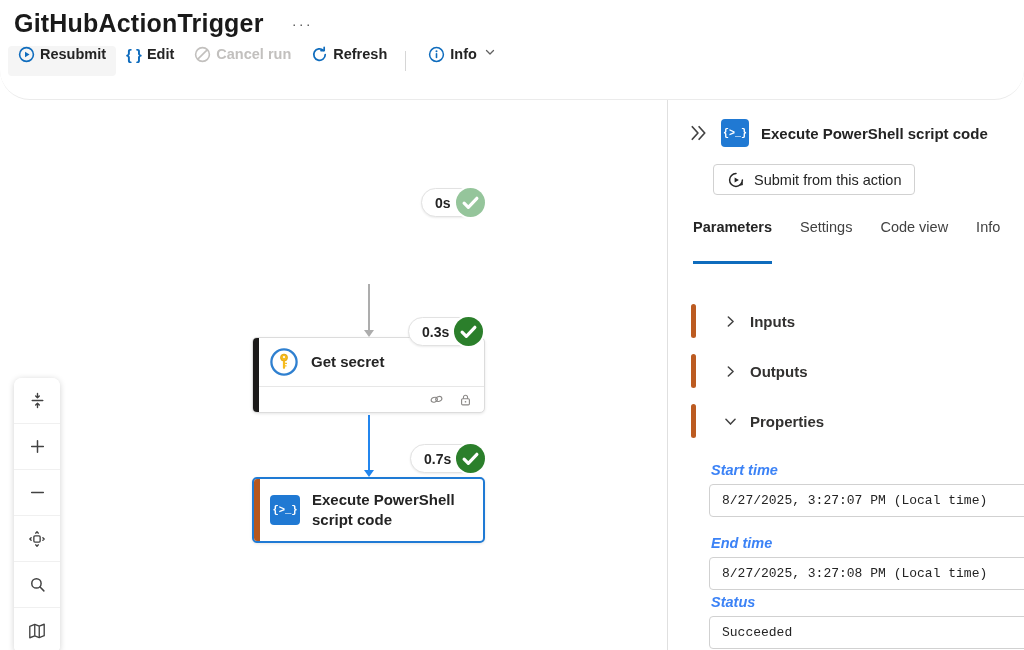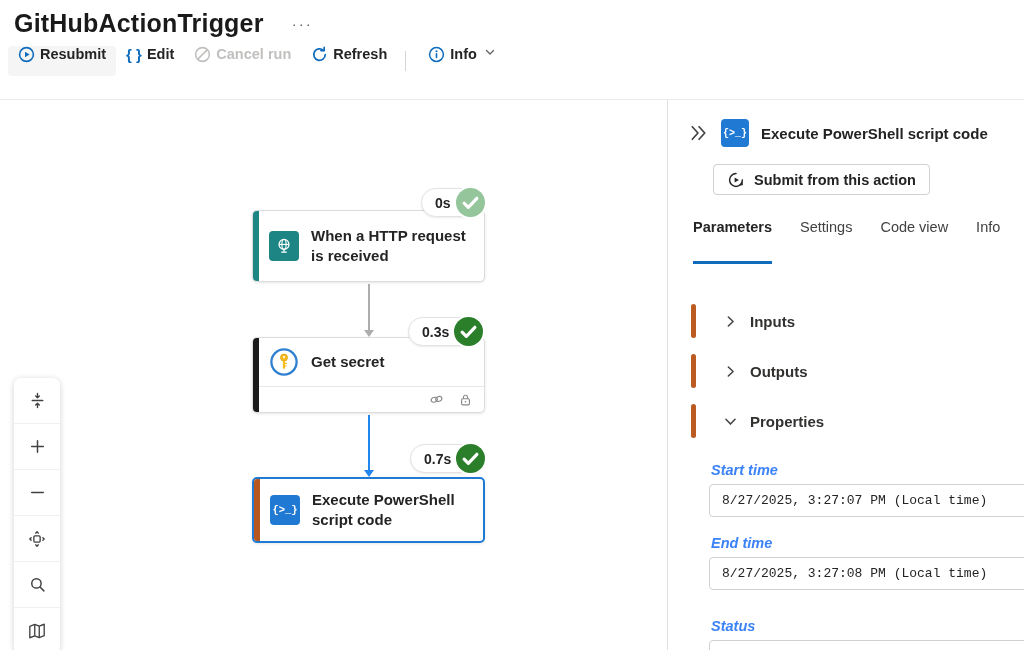--- a/index.html
+++ b/index.html
@@ -1,20 +1,20 @@
 <!DOCTYPE html>
 <html><head>
 <meta charset="utf-8">
 <style>
   * { margin:0; padding:0; box-sizing:border-box; }
   html,body { width:1024px; height:650px; overflow:hidden; background:#fff;
     font-family:"Liberation Sans", sans-serif; color:#242424; }
 
   
-  .header { height:100px; border-bottom:1px solid #ebebeb; background:#fff; }
+  .header { height:100px; border-bottom:1px solid #ebebeb; background:#fff;border-radius:30px; }
   .title-row { display:flex; align-items:center; gap:22px; padding:9px 0 0 14px; }
   .app-title { font-size:25px; font-weight:700; color:#1a1a1a; letter-spacing:.2px; }
   .more-dots { font-size:15px; color:#5c5c5c; letter-spacing:2px; cursor:pointer; padding:4px 6px; }
 
   .toolbar { display:flex; align-items:center; height:34px; margin-top:6px; padding-left:8px; }
   .tb-btn { display:flex; align-items:flex-start; gap:5px; height:30px; padding:0 10px;
     border-radius:4px; font-size:14.5px; font-weight:700; color:#242424; cursor:pointer; }
   .tb-btn.highlight { background:#f5f5f5; }
   .tb-btn.disabled { color:#c2c0be; cursor:default; }
   .braces { color:#0f6cbd; font-weight:700; font-size:15px; }
@@ -70,37 +70,37 @@
   .zt-btn:last-child { border-bottom:none; }
 
   
   .panel { width:357px; flex:0 0 357px; border-left:1px solid #e0e0e0; background:#fff;
     padding-top:19px; overflow:hidden; position:relative; }
   .panel-head { display:flex; align-items:center; gap:12px; padding-left:20px; }
   .collapse-btn { display:flex; align-items:center; cursor:pointer; padding:2px; }
   .panel-title { font-size:15px; font-weight:700; color:#242424; }
   .submit-btn { display:inline-flex; align-items:center; gap:9px; margin:17px 0 0 45px;
     height:31px; padding:0 13px; border:1px solid #d1d1d1; border-radius:4px; background:#fff;
-    font-family:"Liberation Sans", sans-serif; font-size:14.5px; font-weight:700;
+    font-family:"Liberation Sans", sans-serif; font-size:14.5px; font-weight:400;
     color:#242424; cursor:pointer; }
 
   .tabs { display:flex; gap:28px; margin:24px 0 0 25px; }
   .tab { font-size:14.5px; color:#424242; padding-bottom:26px; border-bottom:3px solid transparent; cursor:pointer; }
   .tab.active { color:#242424; font-weight:700; border-bottom-color:#0f6cbd; }
 
   .sections { margin-top:40px; }
   .section { display:flex; align-items:center; height:34px; margin-bottom:16px;
     padding-left:23px; cursor:pointer; }
   .section-bar { width:5px; height:34px; border-radius:3px; background:#bc5b21; flex:0 0 5px; }
   .section-chevron { margin-left:28px; display:flex; }
   .section-label { margin-left:13px; font-size:15px; font-weight:700; color:#323130; }
 
   .field-label { margin:24px 0 0 43px; font-size:14.5px; font-weight:700; color:#3b82f6;font-style:italic; }
   .field-label.tight { margin-top:18px; }
-  .field-label.tighter { margin-top:28px; }
+  .field-label.tighter { margin-top:4px; }
   .field-box { margin:6px 0 0 41px; width:380px; height:33px; border:1px solid #d1d1d1;
     border-radius:4px; background:#fff; display:flex; align-items:center; padding-left:12px;
     font-family:"Liberation Mono", monospace; font-size:13px; color:#242424; }
 
   svg { display:block; }
 </style>
 </head>
 <body>
 
 <div class="header">
@@ -164,36 +164,20 @@
   <div class="canvas">
 
     <div class="connector gray" style="left:368px; top:184px; height:47px;">
       <div class="arrowhead"></div>
     </div>
 
     <div class="connector blue" style="left:368px; top:315px; height:56px;">
       <div class="arrowhead"></div>
     </div>
 
-    <div class="node" style="left:252px; top:110px; height:72px;">
-      <div class="accent" style="background:#1e8585;"></div>
-      <div class="node-body">
-        <div class="node-row">
-          <div class="icon-tile" style="background:#1e8585;">
-            <svg width="18" height="18" viewBox="0 0 16 16">
-                <circle cx="8" cy="6.6" r="4.4" fill="none" stroke="#fff" stroke-width="1.1"></circle>
-                <ellipse cx="8" cy="6.6" rx="1.9" ry="4.4" fill="none" stroke="#fff" stroke-width="1"></ellipse>
-                <path d="M3.6 6.6h8.8" stroke="#fff" stroke-width="1"></path>
-                <path d="M8 11v1.6M5.9 13.4h4.2" stroke="#fff" stroke-width="1.1" stroke-linecap="round"></path>
-              </svg>
-          </div>
-          <div class="node-title">When a HTTP request is received</div>
-        </div>
-      </div>
-    </div>
 
     <div class="node" style="left:252px; top:237px; height:76px;">
       <div class="accent" style="background:#1b1a19;"></div>
       <div class="node-body">
         <div class="node-row">
           <div class="icon-tile">
             <svg width="30" height="30" viewBox="0 0 30 30">
                 <circle cx="15" cy="15" r="12.6" fill="#fff" stroke="#2f80d0" stroke-width="2.3"></circle>
                 <circle cx="15" cy="10.6" r="3.5" fill="#f6bb1c" stroke="#dca10c" stroke-width=".8"></circle>
                 <circle cx="15" cy="10.1" r="1.1" fill="#fff"></circle>

